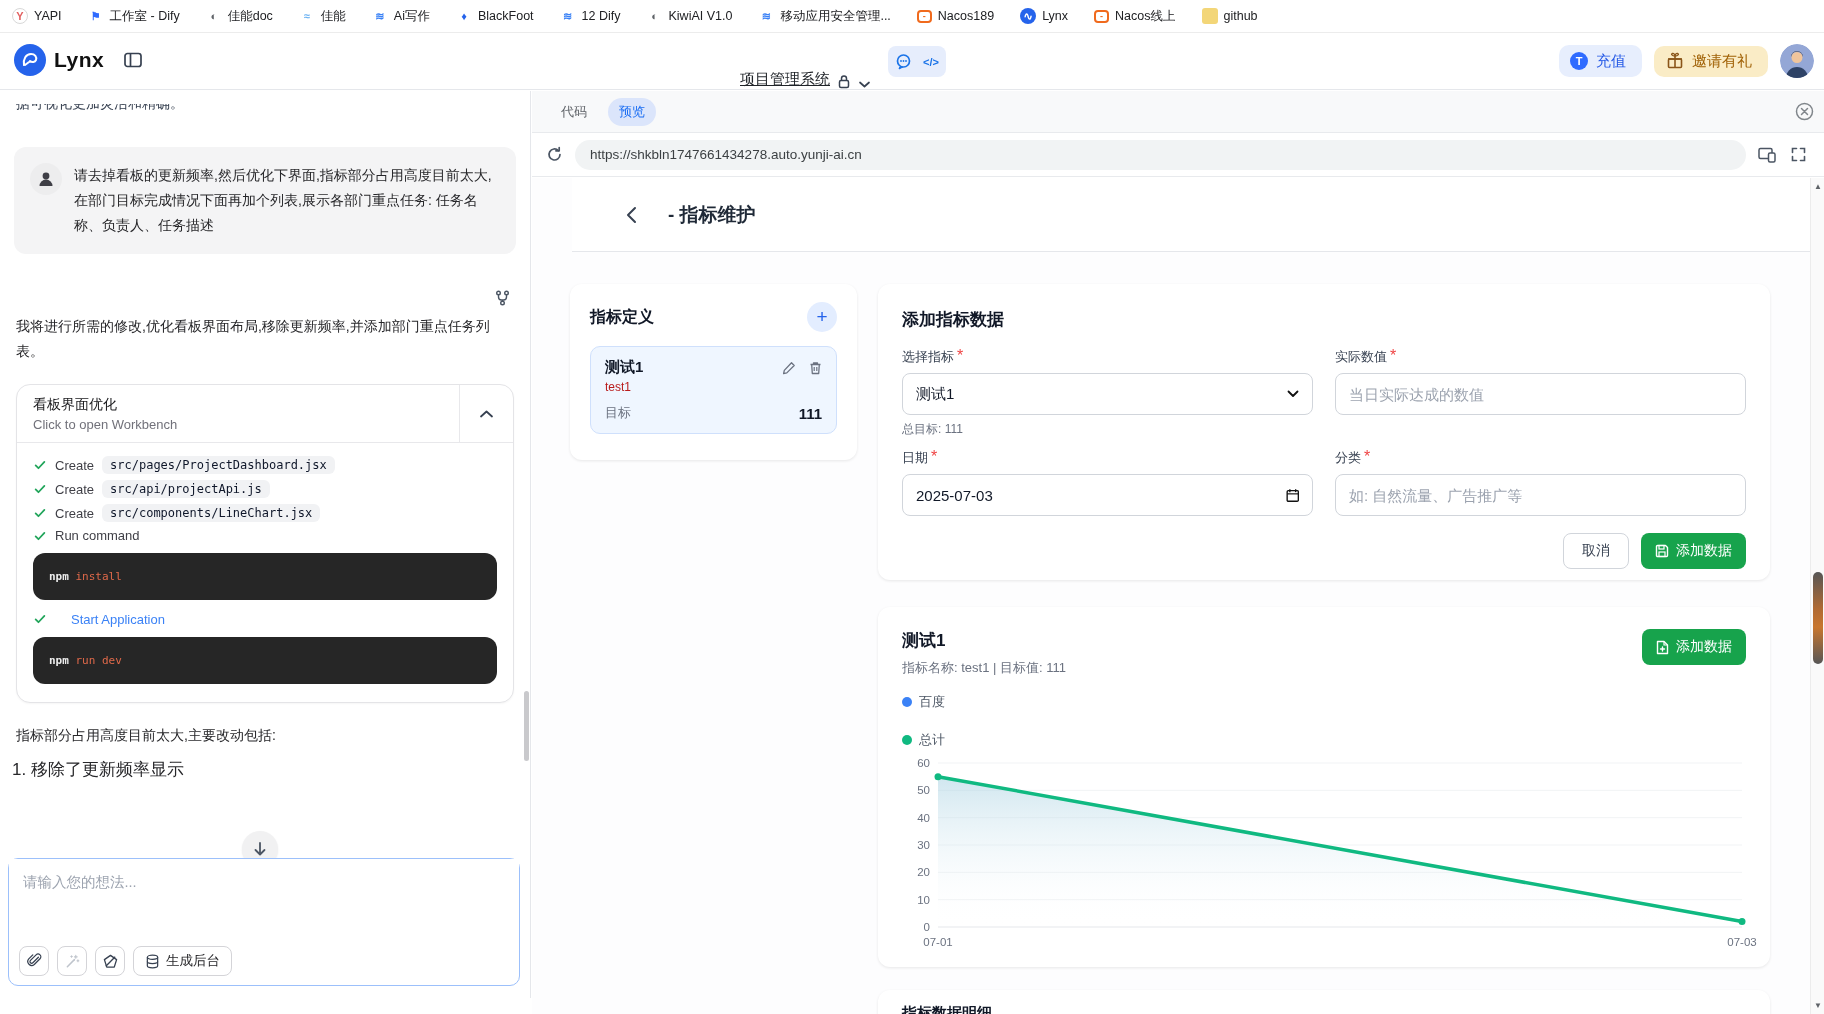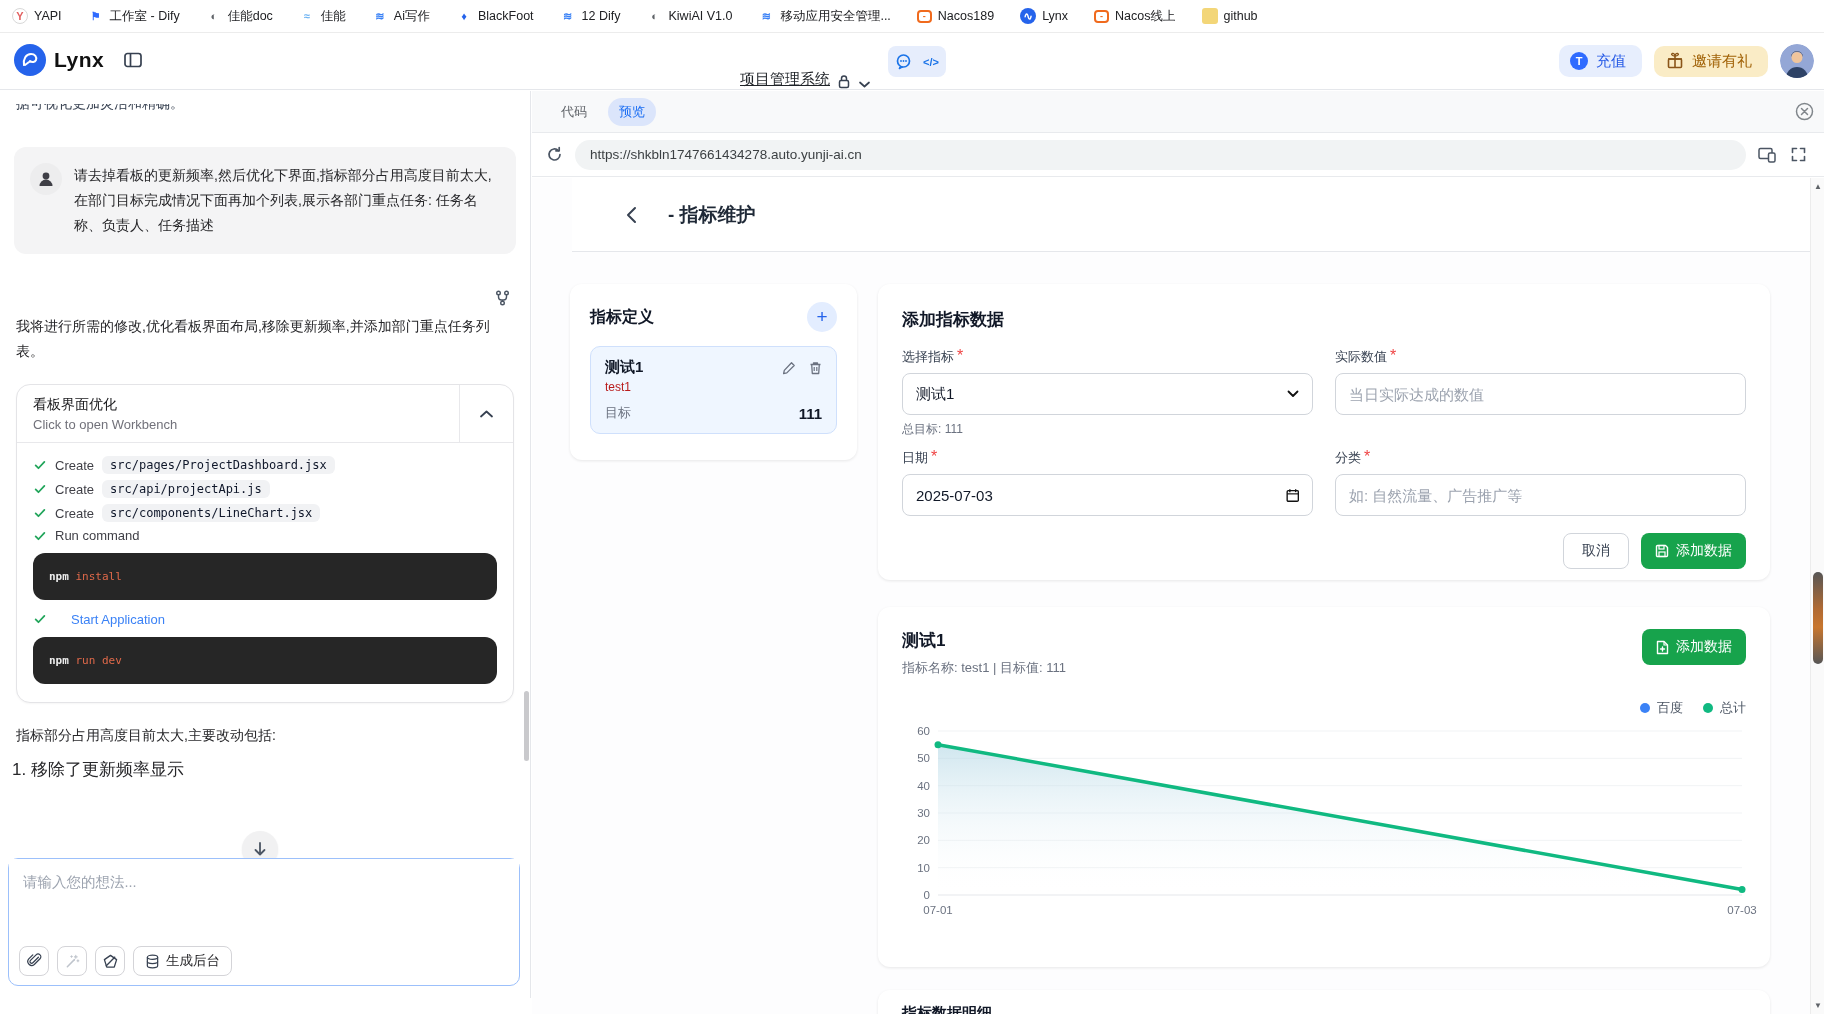--- a/index.html
+++ b/index.html
@@ -141,21 +141,21 @@
   .form-actions { display:flex; justify-content:flex-end; gap:12px; margin-top:17px; }
   .btn-cancel { height:36px; padding:0 18px; border:1px solid #d1d5db; border-radius:8px; background:#fff;
     font-size:14px; color:#374151; display:flex; align-items:center; cursor:pointer; }
   .btn-green { height:36px; padding:0 14px; border-radius:8px; background:#17a34c; color:#fff;
     font-size:14px; display:flex; align-items:center; gap:7px; cursor:pointer; border:0; }
 
   #card-chart { left:346px; top:429px; width:892px; height:360px; padding:22px 24px; }
   .cc-head { display:flex; align-items:flex-start; justify-content:space-between; }
   .cc-title { font-size:17px; font-weight:bold; color:#111827; }
   .cc-sub { font-size:13px; color:#6b7280; margin-top:7px; }
-  .legend { display:flex; justify-content:flex-end; gap:20px; margin-top:22px; }
+  .legend { display:flex; justify-content:flex-end; gap:20px; margin-top:16px;flex-direction:column; }
   .lg-item { display:flex; align-items:center; gap:7px; font-size:13px; color:#4b5563; }
   .lg-dot { width:10px; height:10px; border-radius:50%; display:inline-block; }
   .chart-svg text.tick { fill:#6b7280; font-size:11.5px; font-family:"Liberation Sans",sans-serif; }
   #chart-holder { margin-top:4px; }
 
   #card-partial { left:346px; top:812px; width:892px; height:80px; padding:14px 24px; }
   .partial-title { font-size:15px; font-weight:bold; color:#111827; }
 
   svg { display:block; }
 </style>

